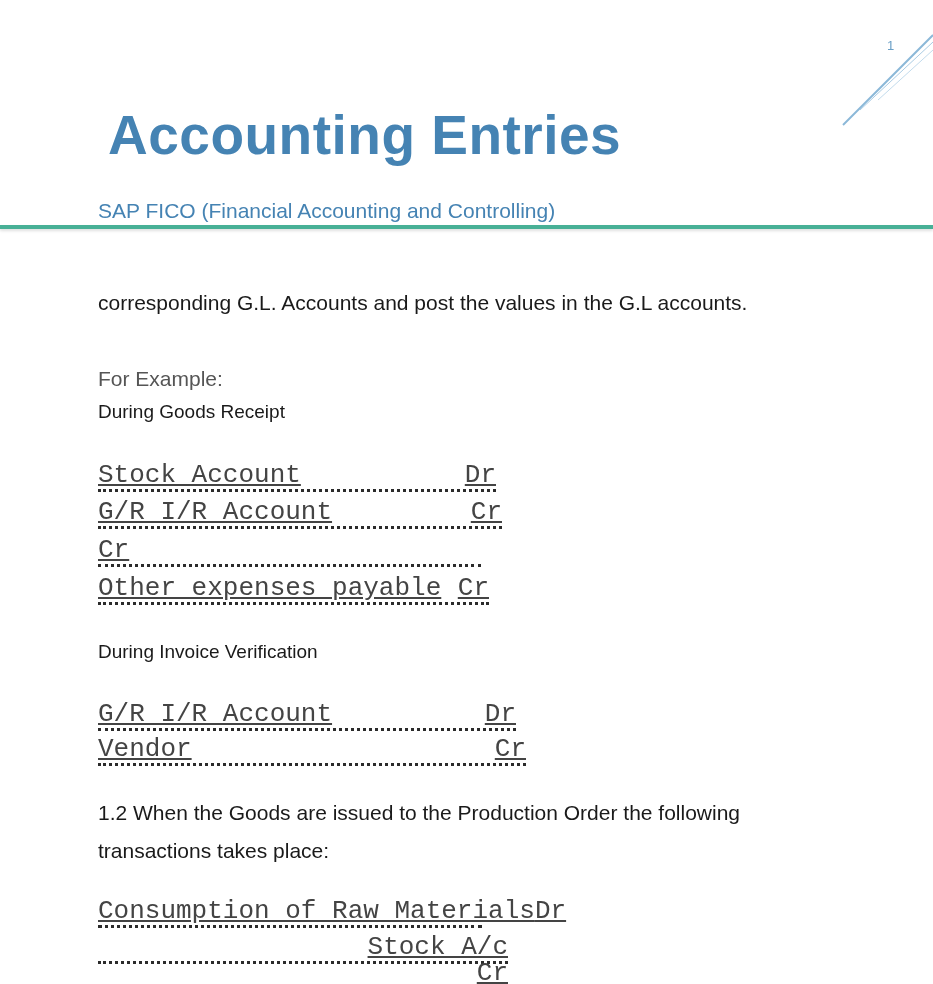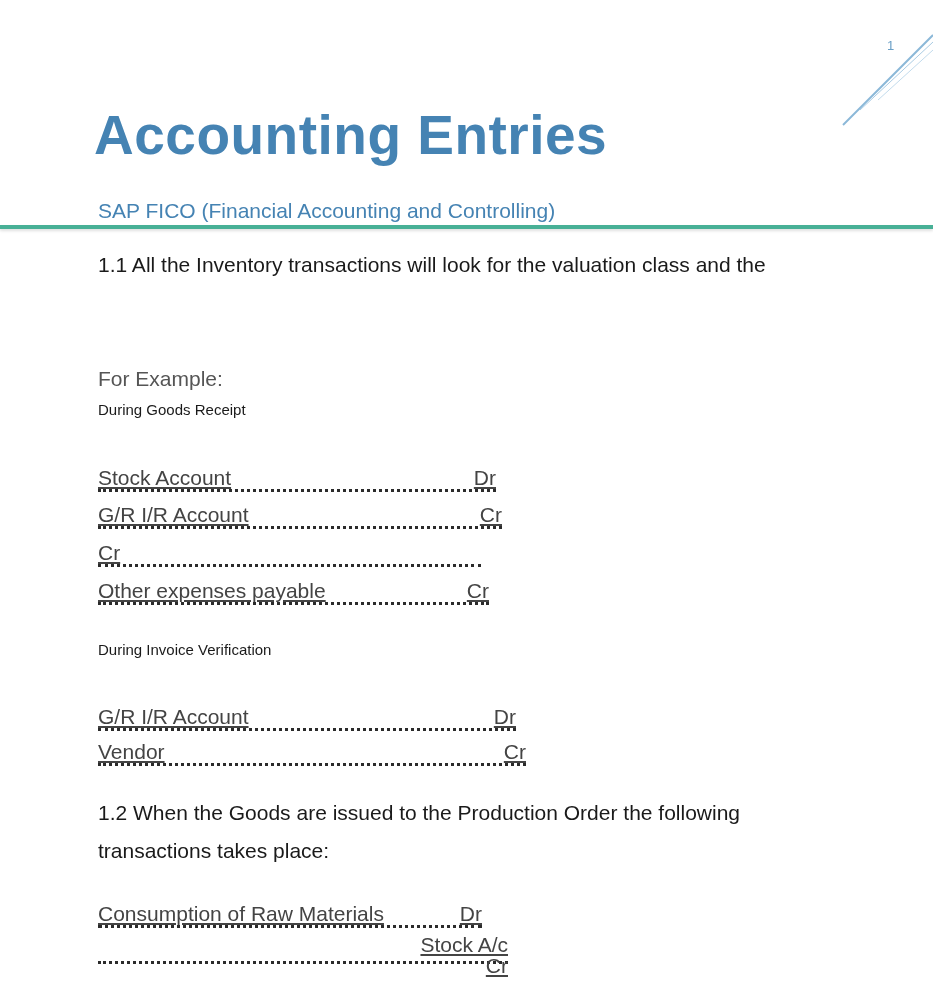--- a/index.html
+++ b/index.html
@@ -24,21 +24,21 @@
     }
     .corner-deco {
       position: absolute;
       left: 838px;
       top: 30px;
       width: 95px;
       height: 100px;
     }
     .title {
       position: absolute;
-      left: 94px;
+      left: 108px;
       top: 108px;
       font-size: 55px;
       font-weight: bold;
       color: #4583b3;
       letter-spacing: 0.5px;
       line-height: 1;
       margin: 0;
     }
     .subtitle {
       position: absolute;
@@ -71,36 +71,37 @@
       position: absolute;
       left: 98px;
       font-size: 21px;
       color: #555555;
       margin: 0;
       line-height: 1;
     }
     .label-dark {
       position: absolute;
       left: 98px;
-      font-size: 15px;
+      font-size: 19px;
       color: #1a1a1a;
       margin: 0;
       line-height: 1;
     }
     .entry {
       position: absolute;
       left: 98px;
       height: 26px;
       display: flex;
       align-items: flex-end;
-      font-size: 21px;
+      font-size: 26px;
       color: #444444;
       border-bottom: 3px dotted #2b2b2b;
       line-height: 1;
       padding-bottom: 1px;
+      font-family: Liberation Mono, monospace;
     }
     .entry .acct {
       flex: 1 1 auto;
       text-decoration: underline;
       text-decoration-color: #444;
       white-space: nowrap;
     }
     .entry .side {
       flex: 0 0 auto;
       text-decoration: underline;
@@ -115,21 +116,22 @@
   <line x1="5" y1="95" x2="95" y2="5" stroke="#8bb8d8" stroke-width="2"></line>
   <line x1="22" y1="80" x2="95" y2="12" stroke="#a9cbe3" stroke-width="1"></line>
   <line x1="40" y1="70" x2="95" y2="20" stroke="#c2dbec" stroke-width="1"></line>
 </svg>
 
 <h1 class="title">Accounting Entries</h1>
 <div class="subtitle">SAP FICO (Financial Accounting and Controlling)</div>
 <div class="accent-rule"></div>
 
 <p class="para" style="top:246px;">
-  <span>1.1 All the Inventory transactions will look for the valuation class and the</span><br>
+  <br>
+  <span>corresponding G.L. Accounts and post the values in the G.L accounts.</span>
 </p>
 
 <div class="label-light" style="top:368px;">For Example:</div>
 <div class="label-dark" style="top:402px;">During Goods Receipt</div>
 
 <div class="entry" style="top:462px; width:398px;">
   <span class="acct">Stock Account</span>
   <span class="side">Dr</span>
 </div>
 <div class="entry" style="top:499px; width:404px;">

